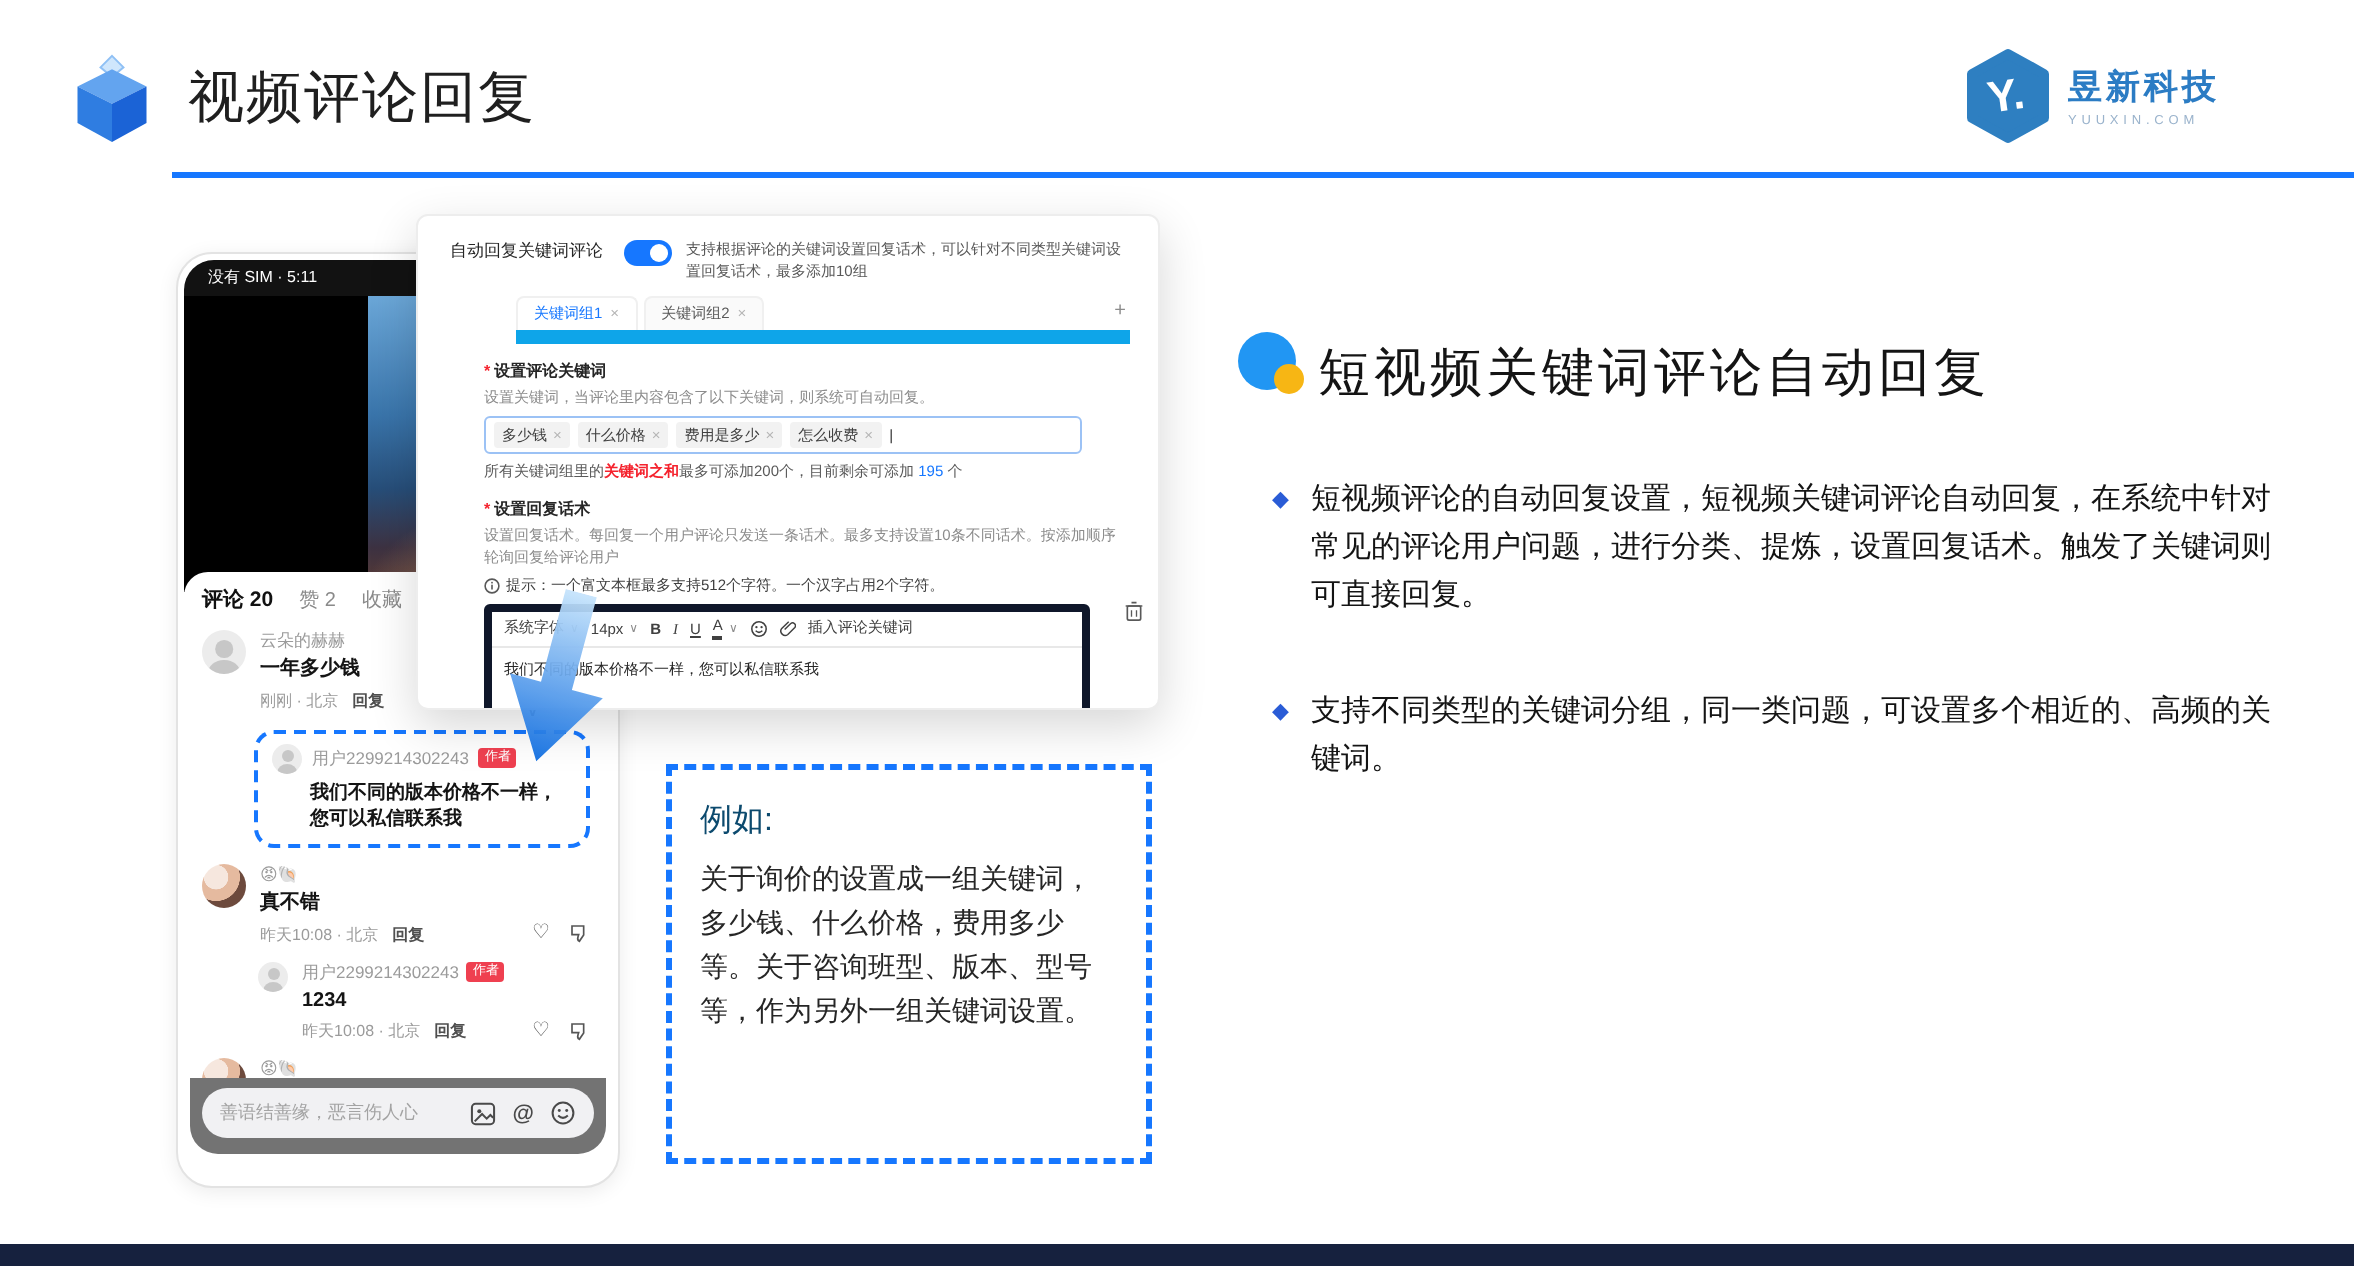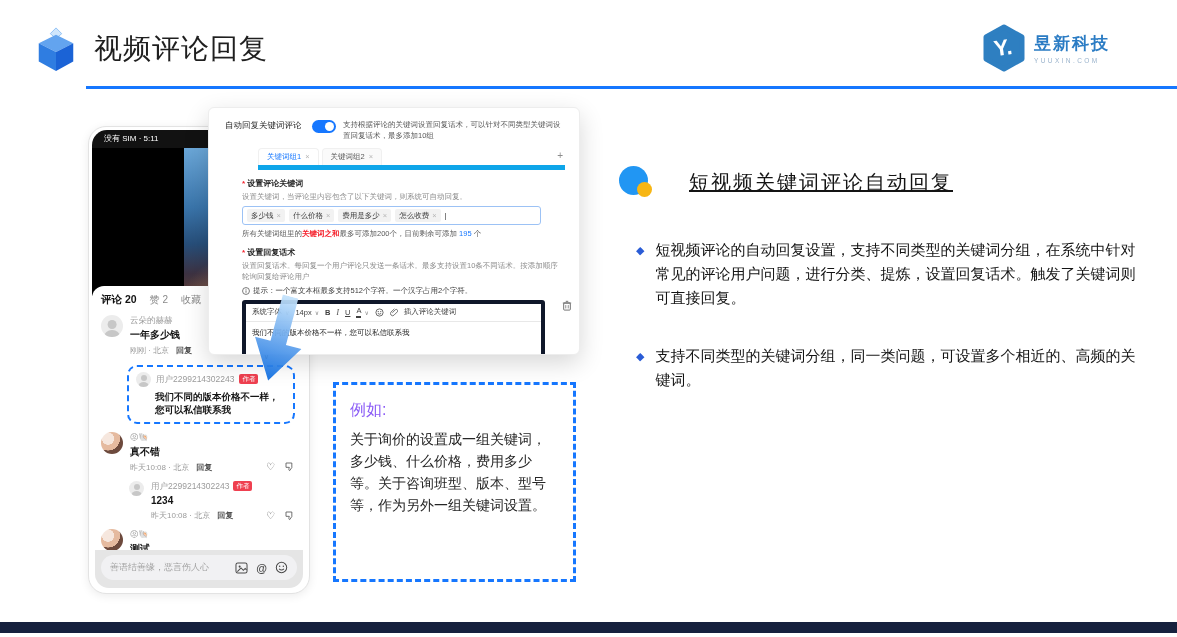--- a/index.html
+++ b/index.html
@@ -48,35 +48,35 @@
   .cmeta { display:flex; align-items:center; font-size:8px; color:#9b9b9b; margin-top:3px; }
   .creply { margin-left:7px; color:#4f4f4f; font-weight:600; }
   .cicons { margin-left:auto; display:flex; gap:10px; align-items:center; color:#555; padding-right:2px; }
   .heart { font-size:10px; line-height:1; }
   .badge { background:#ef4050; color:#fff; font-size:6.5px; padding:1px 3px; border-radius:2px; line-height:1.2; flex:none; }
   .hl { margin:9px 2px 0 26px; border:2px dashed #1677ff; border-radius:10px; padding:5px 7px 6px; }
   .hl-head { display:flex; align-items:center; gap:5px; }
   .hl-text { font-size:9.5px; font-weight:600; color:#141414; margin:3px 0 0 19px; line-height:1.4; }
   .nested { margin-left:28px; }
   .chev { position:absolute; right:36px; top:64px; color:#666; font-size:10px; }
-  .composer { position:absolute; left:3px; right:3px; bottom:2px; background:#e5e5e5; padding:5px 6px 8px; border-radius:0 0 14px 14px; }
+  .composer { position:absolute; left:3px; right:3px; bottom:13px; background:#737373; padding:5px 6px 8px; border-radius:0 0 14px 14px; }
   .pill { height:25px; border-radius:13px; background:#f1f1f3; display:flex; align-items:center; padding:0 9px; gap:8px; }
   .pill-ph { flex:1; font-size:9px; color:#a3a3a3; }
   .at { font-size:11px; font-weight:700; color:#4a4a4a; }
 
   
   .panel { position:absolute; left:208px; top:107px; width:372px; height:248px; background:#fff; border-radius:6px;
            border:1px solid #ededed; box-shadow:0 8px 24px rgba(0,0,0,.16); z-index:20;
            padding:11px 14px 12px 16px; font-size:7.5px; color:#595959; overflow:hidden; }
   .prow1 { display:flex; gap:7px; align-items:flex-start; }
   .ptitle { font-size:8.5px; font-weight:400; color:#262626; width:80px; flex:none; line-height:1.35; padding-top:1px; }
   .toggle { width:24px; height:13px; border-radius:7px; background:#1677ff; position:relative; flex:none; margin-top:1px; }
   .toggle::after { content:""; position:absolute; right:2px; top:2px; width:9px; height:9px; background:#fff; border-radius:50%; }
   .pdesc { flex:1; line-height:1.5; }
-  .tabsrow { display:flex; align-items:center; margin:6px 0 0 33px; border-bottom:5px solid #0ea5e9; }
+  .tabsrow { display:flex; align-items:center; margin:6px 0 0 33px; border-bottom:7px solid #0ea5e9; }
   .tab { border:1px solid #f0f0f0; border-bottom:none; padding:3px 8px; border-radius:4px 4px 0 0; font-size:7.5px;
          background:#fafafa; color:#595959; display:flex; gap:4px; margin-right:3px; }
   .tab.active { background:#fff; color:#1677ff; }
   .xg { color:#b5b5b5; }
   .addtab { margin-left:auto; color:#8c8c8c; font-size:10px; padding:0 2px 2px; }
   .pcontent { margin-left:17px; }
   .slabel { margin-top:8px; font-weight:700; color:#262626; font-size:8px; }
   .req { color:#f5222d; margin-right:2px; }
   .shint { margin-top:3px; color:#8c8c8c; line-height:1.45; }
   .kwbox { margin:4px 24px 0 0; border:1px solid #9cc2f5; border-radius:3px; padding:2px 4px; display:flex; gap:4px; align-items:center; }
@@ -92,28 +92,28 @@
   .tb { font-weight:700; } .ti { font-style:italic; font-family:"Liberation Serif", serif; } .tu { text-decoration:underline; }
   .ta { border-bottom:2px solid #404040; line-height:1; padding-bottom:1px; }
   .ddv { color:#8c8c8c; font-size:6px; }
   .ebody { padding:5px 6px; height:38px; color:#262626; line-height:1.5; }
   .trash { position:absolute; right:7px; top:192px; }
 
   
   .arrow { position:absolute; left:252px; top:295px; z-index:30; transform:rotate(15deg); opacity:.93; }
   .example { position:absolute; left:333px; top:382px; width:243px; height:200px; border:3px dashed #1677ff;
              background:#fff; padding:15px 14px; z-index:5; }
-  .ex-title { font-size:16px; color:#8b5cf6; margin-bottom:7px; font-weight:500; }
+  .ex-title { font-size:16px; color:#0c4a6e; margin-bottom:7px; font-weight:500; }
   .ex-body { font-size:14px; line-height:1.58; color:#262626; }
 
   
   .f-icon { position:absolute; left:619px; top:166px; width:34px; height:34px; }
   .f-icon .big { position:absolute; left:0; top:0; width:29px; height:29px; border-radius:50%; background:#2196f3; }
   .f-icon .small { position:absolute; left:18px; top:16px; width:15px; height:15px; border-radius:50%; background:#f7b614; }
-  .f-title { position:absolute; left:689px; top:169px; font-size:20px; letter-spacing:2px; color:#141414; font-weight:500;text-decoration:underline; }
+  .f-title { position:absolute; left:659px; top:169px; font-size:26px; letter-spacing:2px; color:#141414; font-weight:500; }
   .f-b { position:absolute; display:flex; gap:11px; font-size:15px; line-height:1.6; color:#141414; width:508px; }
   .f-b1 { left:636px; top:238px; }
   .f-b2 { left:636px; top:344px; }
   .diamond { color:#2a5cd6; font-size:11px; padding-top:4px; flex:none; }
 
   .footer { position:absolute; left:0; right:0; bottom:0; height:11px; background:#16213e; }
   svg { display:block; }
 </style>
 </head>
 <body>
@@ -364,21 +364,21 @@
     <div class="ex-body">关于询价的设置成一组关键词，多少钱、什么价格，费用多少等。关于咨询班型、版本、型号等，作为另外一组关键词设置。</div>
   </div>
 
   <div class="f-icon">
     <div class="big"></div>
     <div class="small"></div>
   </div>
   <div class="f-title">短视频关键词评论自动回复</div>
   <div class="f-b f-b1">
     <span class="diamond">◆</span>
-    <span>短视频评论的自动回复设置，支持不同类型的关键词分组，在系统中针对常见的评论用户问题，进行分类、提炼，设置回复话术。触发了关键词则可直接回复。</span>
+    <span>短视频评论的自动回复设置，短视频关键词评论自动回复，在系统中针对常见的评论用户问题，进行分类、提炼，设置回复话术。触发了关键词则可直接回复。</span>
   </div>
   <div class="f-b f-b2">
     <span class="diamond">◆</span>
     <span>支持不同类型的关键词分组，同一类问题，可设置多个相近的、高频的关键词。</span>
   </div>
 
   <div class="footer"></div>
 </div>
 
 </body></html>

